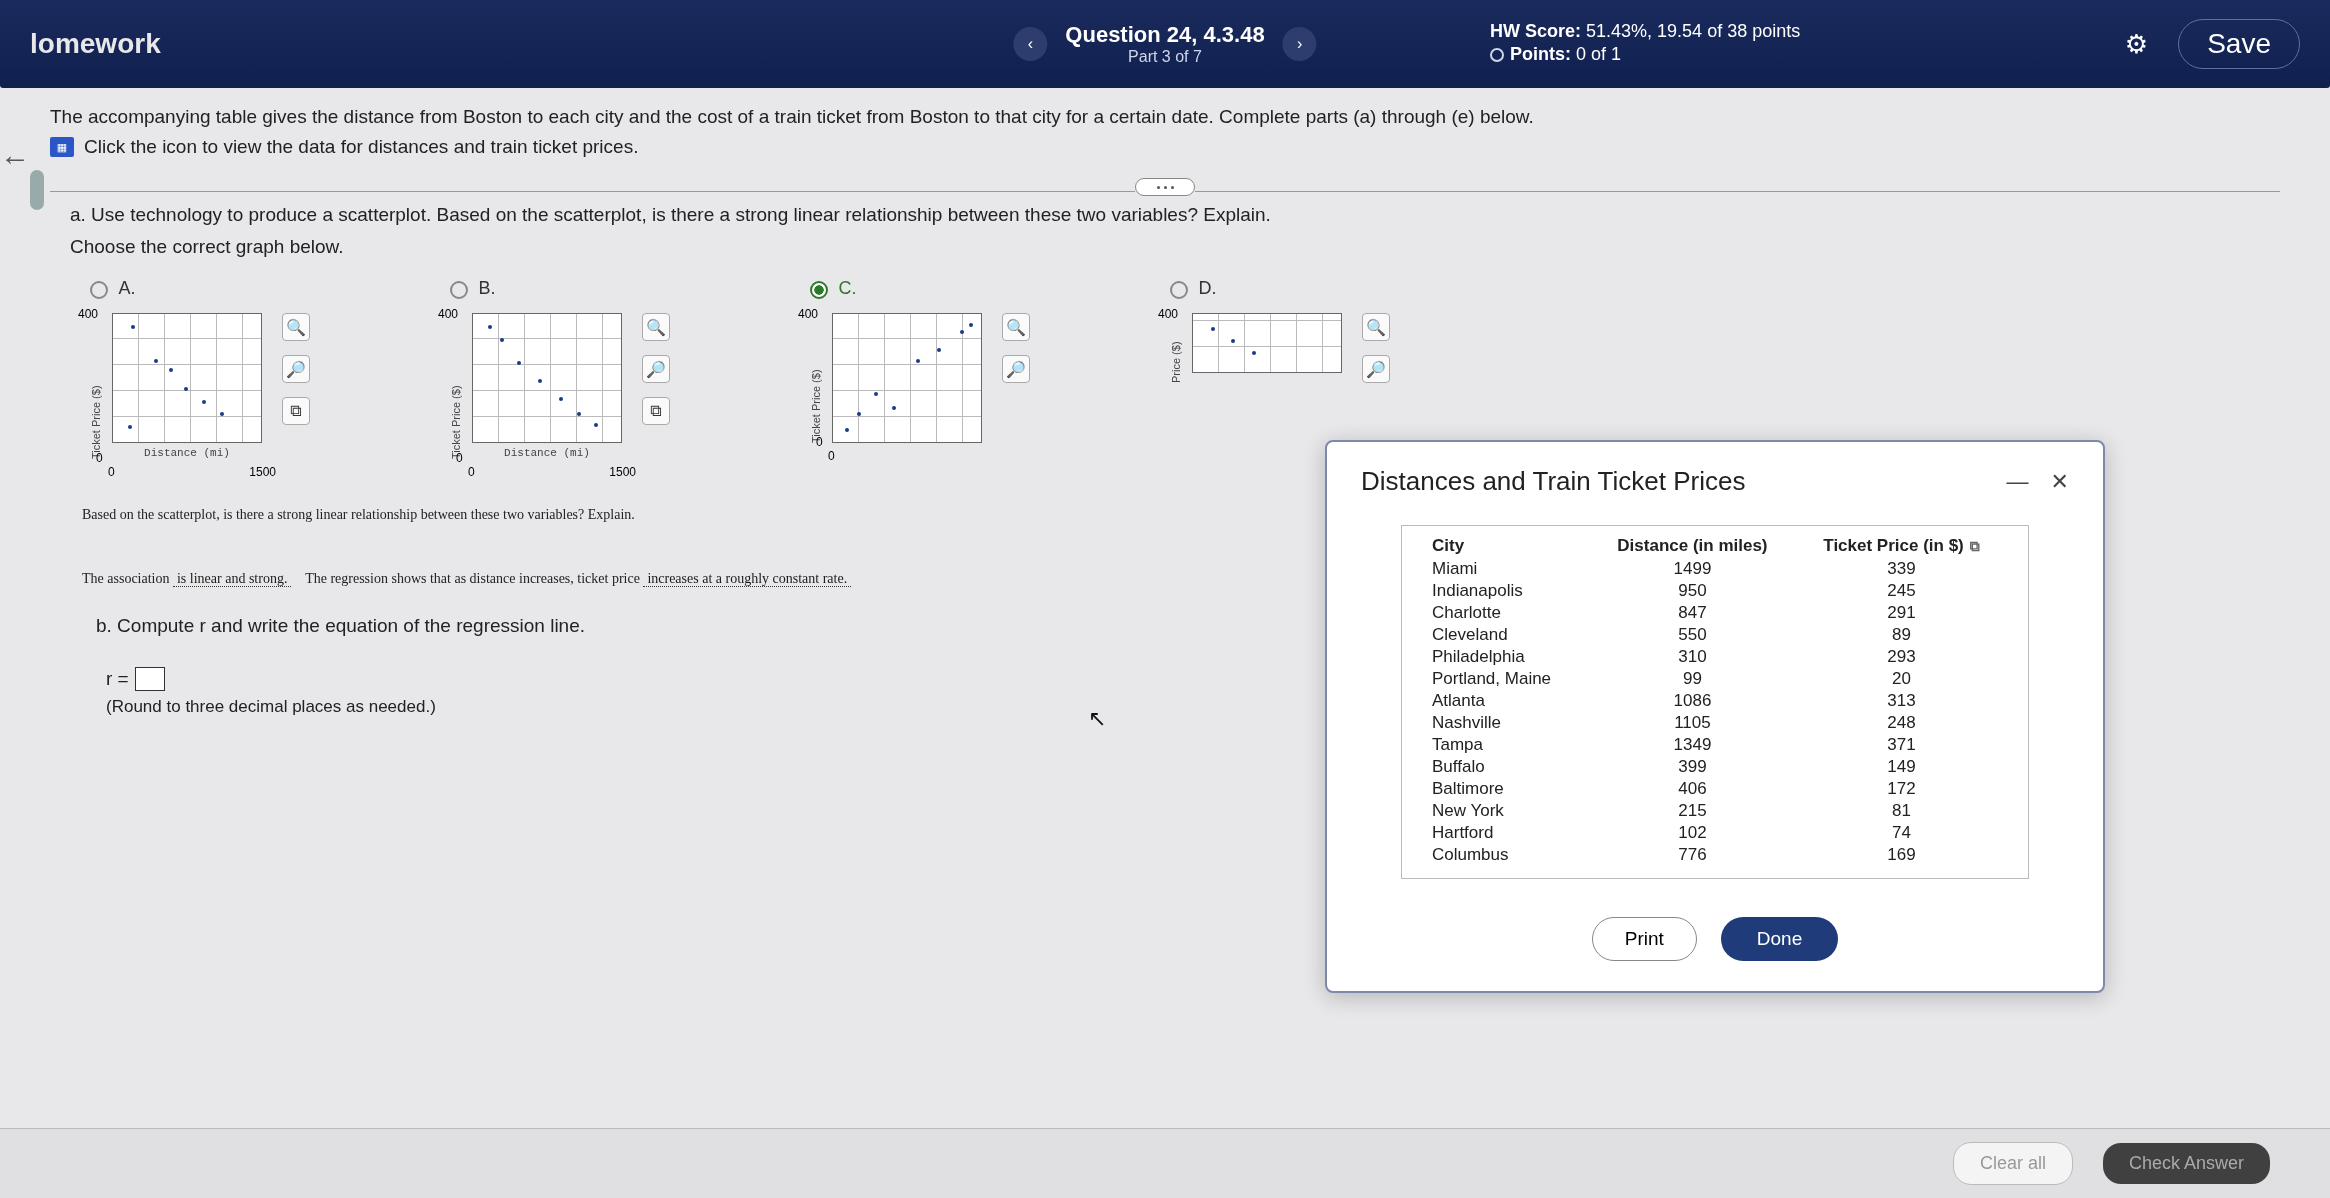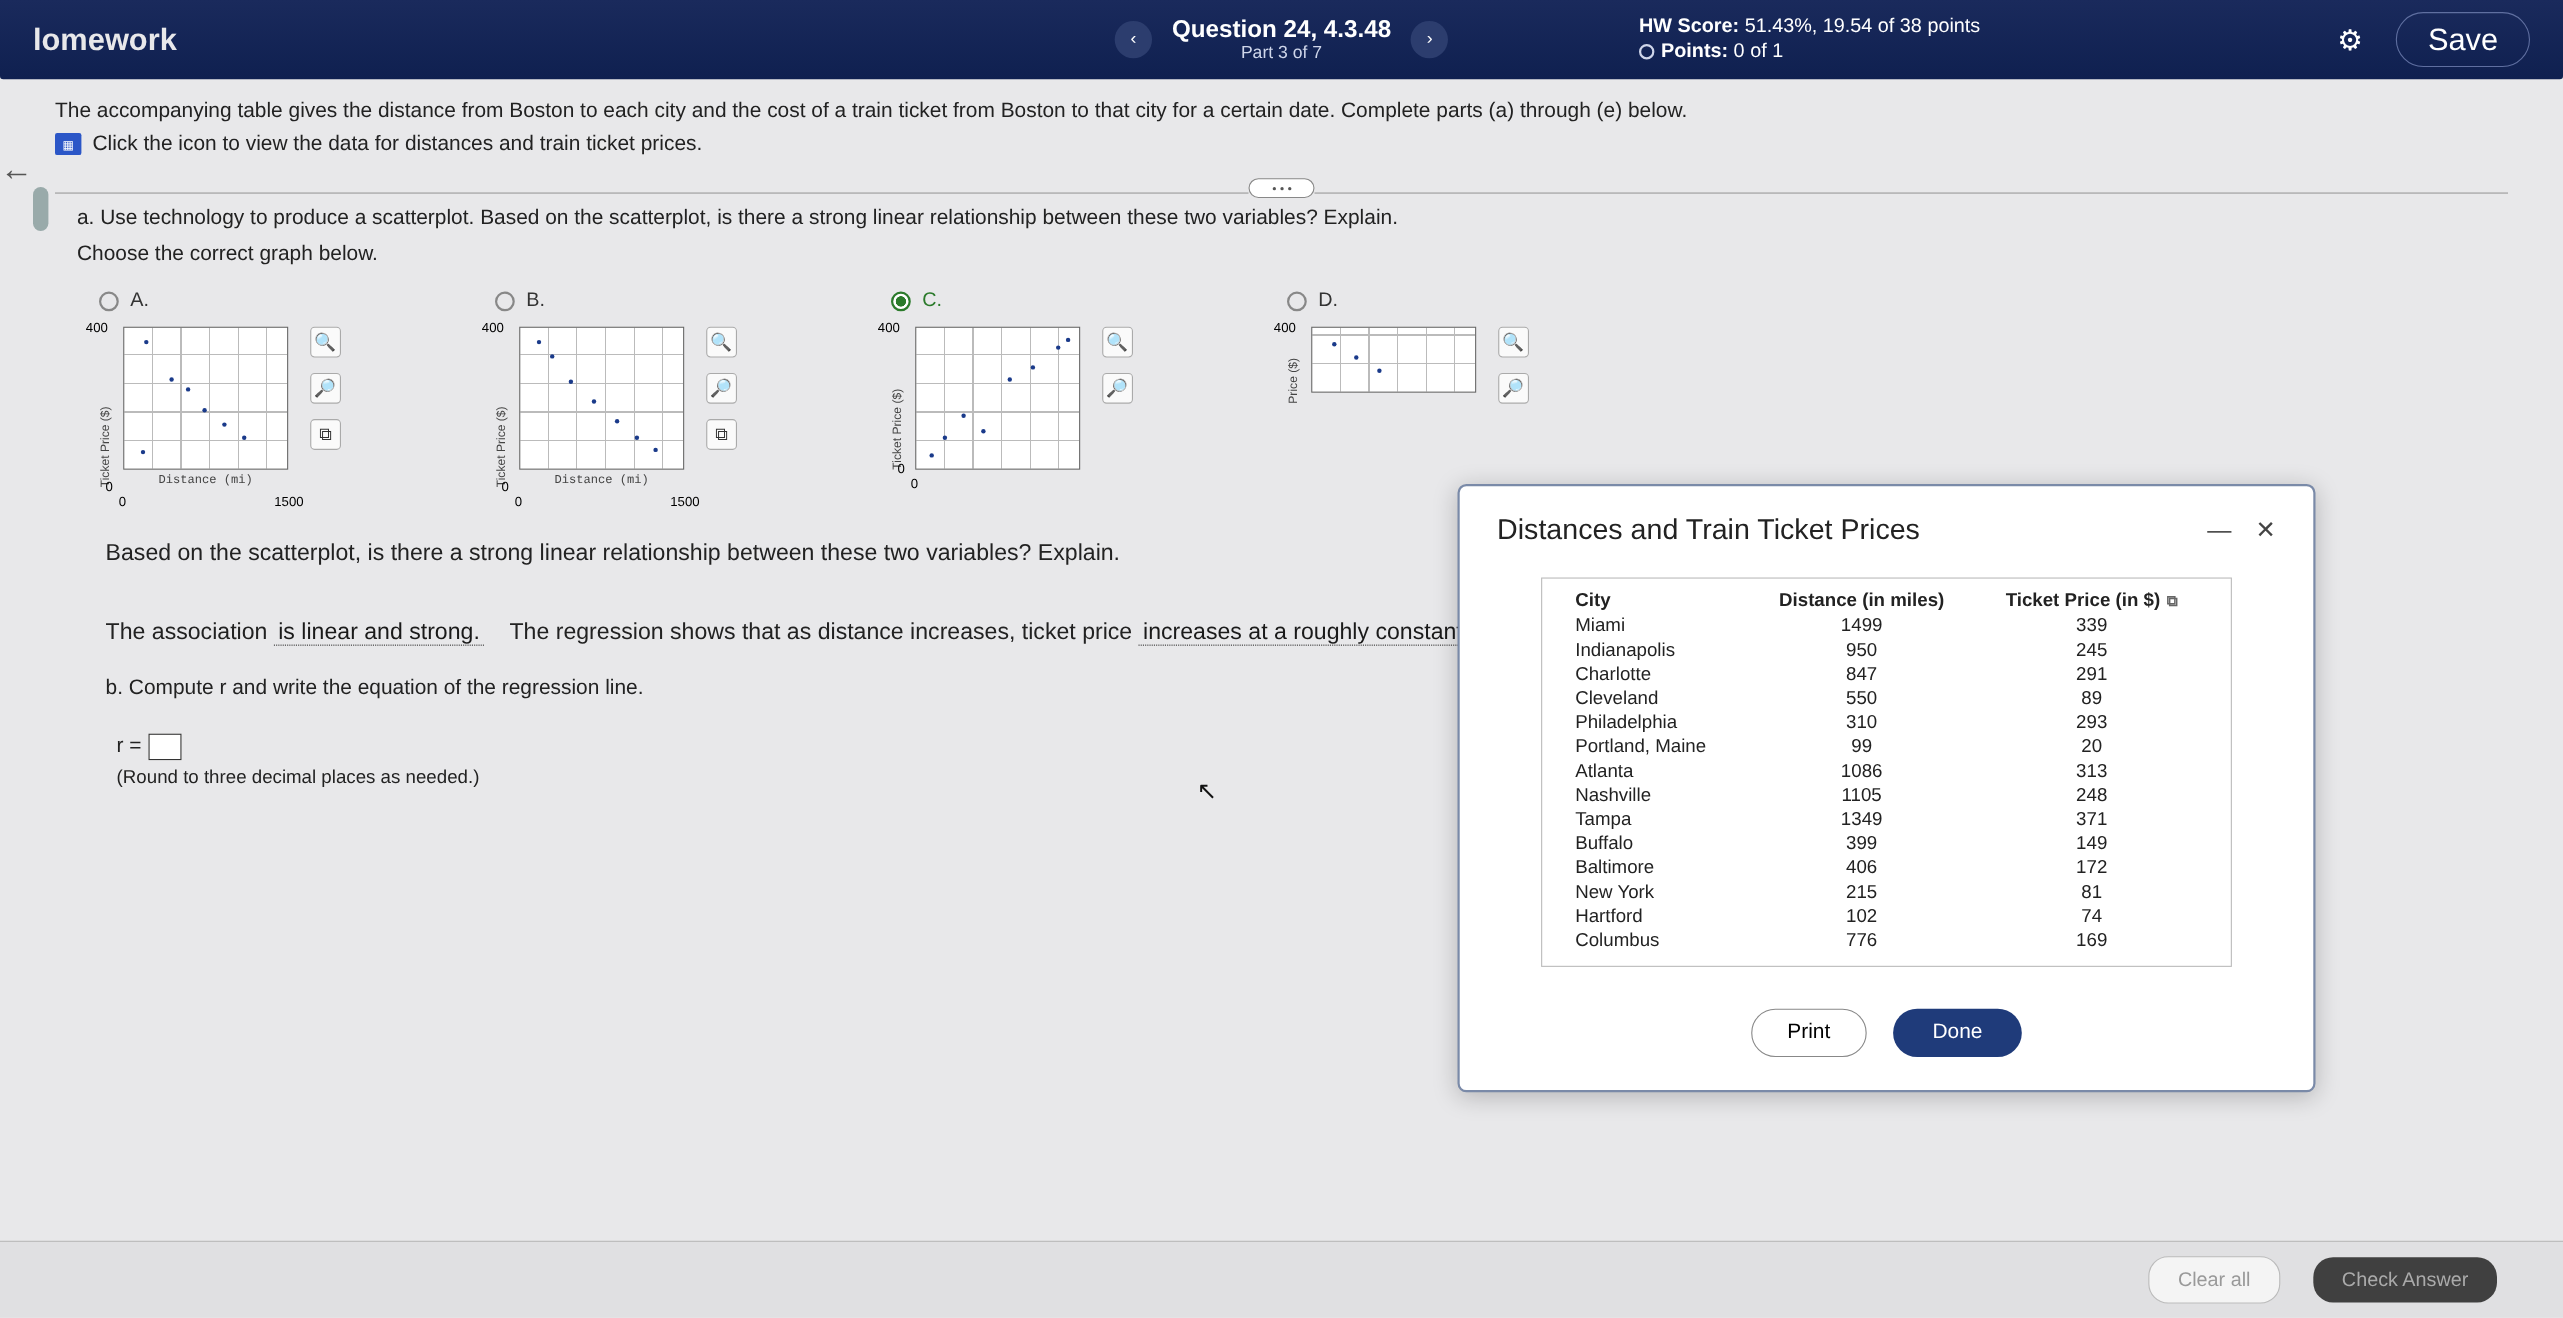--- a/index.html
+++ b/index.html
@@ -6,21 +6,21 @@
   body {
     font-family: Arial, Helvetica, sans-serif;
     background: #e8e8ea;
     width: 2330px;
     height: 1198px;
     overflow: hidden;
     position: relative;
   }
   .header {
     background: linear-gradient(180deg, #1a2a5c 0%, #0f2050 100%);
-    height: 72px;
+    height: 88px;
     display: flex;
     align-items: center;
     color: #fff;
     padding: 0 30px;
     position: relative;
     border-radius: 0 0 3px 3px;
   }
   .hw-title {
     font-size: 28px;
     font-weight: 600;
@@ -132,21 +132,21 @@
     width:28px; height:28px; border:1px solid #aaa; border-radius:4px;
     display:flex; align-items:center; justify-content:center;
     font-size:16px; color:#333; background:#fafafa; cursor:pointer;
   }
   .ymax { position:absolute; left:-34px; top:-6px; font-size:12px;}
   .yzero { position:absolute; left:-16px; bottom:-6px; font-size:12px;}
   .xzero { position:absolute; left:-4px; bottom:-20px; font-size:12px;}
   .xmax { position:absolute; right:-14px; bottom:-20px; font-size:12px;}
   .scatter-dot { position:absolute; width:4px; height:4px; background:#1a3a8a; border-radius:50%;}
   .answer-row {
-    font-size:21px; color:#222; margin: 48px 0 0 46px;
+    font-size:14px; color:#222; margin: 48px 0 0 32px; font-family: Liberation Serif, serif;
   }
   .answer-row .sel { color:#1a1a1a; }
   .part-b { font-size:19px; color:#222; margin: 28px 0 0 46px; }
   .r-row { font-size:19px; color:#222; margin: 30px 0 0 56px; display:flex; align-items:center; gap:6px;}
   .r-input { width:30px; height:24px; border:1px solid #333; background:#fff;}
   .round-note { font-size:17px; color:#222; margin: 6px 0 0 56px;}
   .footer-bar {
     position:absolute; bottom:0; left:0; right:0;
     height: 70px;
     background:#e0e0e2;

